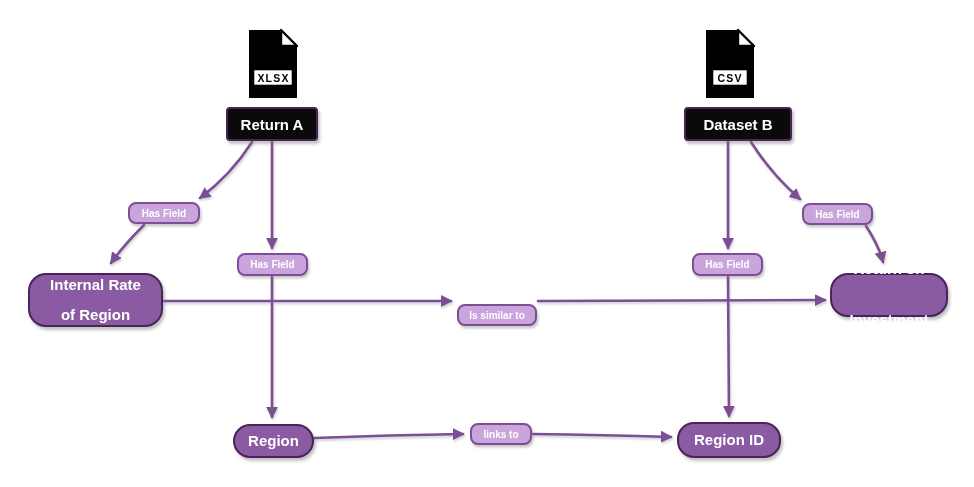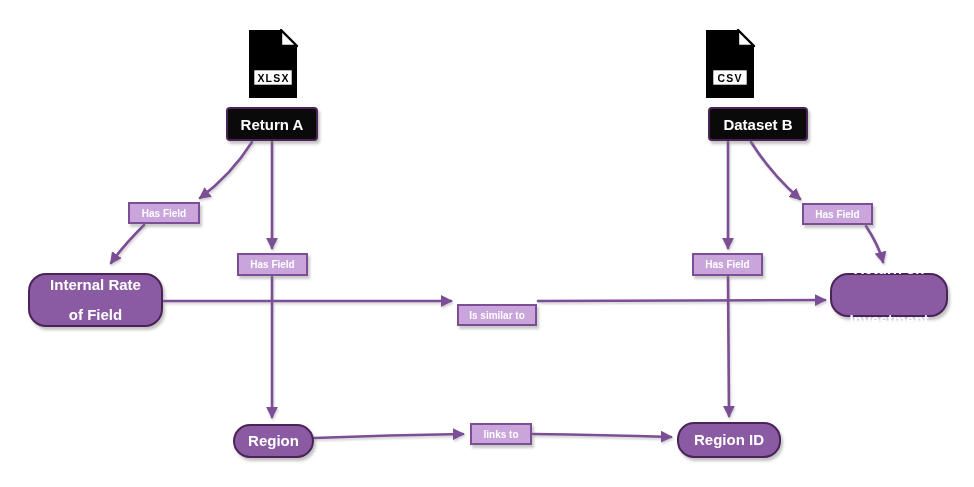--- a/index.html
+++ b/index.html
@@ -13,21 +13,21 @@
   svg.edges{position:absolute;left:0;top:0;z-index:1;filter:drop-shadow(1px 2px 1px rgba(0,0,0,0.18));}
   svg.edges path.e{fill:none;stroke:var(--edge);stroke-width:2.6;stroke-linecap:round;}
   .node{position:absolute;z-index:2;display:flex;flex-direction:column;align-items:center;justify-content:center;
         background:var(--node-fill);border:2.5px solid var(--node-border);color:var(--text-light);
         font-weight:bold;text-align:center;line-height:1.25;
         box-shadow:2px 3px 3px rgba(120,120,120,0.45);}
   .node.big{font-size:15px;border-radius:18px;}
   .node.pillnode{font-size:15px;border-radius:17px;}
   .elabel{position:absolute;z-index:3;display:flex;align-items:center;justify-content:center;
         background:var(--label-fill);border:2px solid var(--label-border);color:var(--text-light);
-        font-weight:bold;font-size:10px;border-radius:0;
+        font-weight:bold;font-size:10px;border-radius:8px;
         box-shadow:1.5px 2.5px 2.5px rgba(120,120,120,0.4);}
   .dataset{position:absolute;z-index:2;display:flex;align-items:center;justify-content:center;
         background:var(--dataset-fill);border:2.5px solid var(--dataset-border);border-radius:4px;
         color:var(--text-light);font-weight:bold;font-size:15px;
         box-shadow:2px 3px 3px rgba(120,120,120,0.45);}
   .fileicon{position:absolute;z-index:2;}
   .fileicon text{font-family:"Liberation Sans",sans-serif;font-weight:bold;font-size:10.5px;letter-spacing:1.2px;fill:#000;}
 </style>
 </head>
 <body>
@@ -70,27 +70,27 @@
   <svg class="fileicon" style="left:704px;top:28px;" width="52" height="72" viewBox="0 0 52 72">
     <path d="M2,2 h32 l16,16 v52 h-48 z" fill="#000"></path>
     <path d="M34,2 v16 h16 z" fill="#fff" stroke="#000" stroke-width="2.4" stroke-linejoin="round"></path>
     <rect x="8" y="41" width="36" height="17" fill="#fff" stroke="#000" stroke-width="2.6"></rect>
     <text x="26" y="54" text-anchor="middle">CSV</text>
   </svg>
 
   <div class="dataset" style="left:226px;top:107px;width:92px;height:34px;">
     <span>Return A</span>
   </div>
-  <div class="dataset" style="left:684px;top:107px;width:100px;height:34px;margin-left:24px;">
+  <div class="dataset" style="left:684px;top:107px;width:108px;height:34px;">
     <span>Dataset B</span>
   </div>
 
   <div class="node big" style="left:28px;top:273px;width:135px;height:54px;gap:11px;">
     <span>Internal Rate</span>
-    <span>of Field</span>
+    <span>of Region</span>
   </div>
   <div class="node big" style="left:830px;top:273px;width:118px;height:44px;gap:32px;">
     <span>Return on</span>
     <span>Investment</span>
   </div>
   <div class="node pillnode" style="left:233px;top:424px;width:81px;height:34px;text-align:center;">
     <span>Region</span>
   </div>
   <div class="node pillnode" style="left:677px;top:422px;width:104px;height:36px;">
     <span>Region ID</span>

